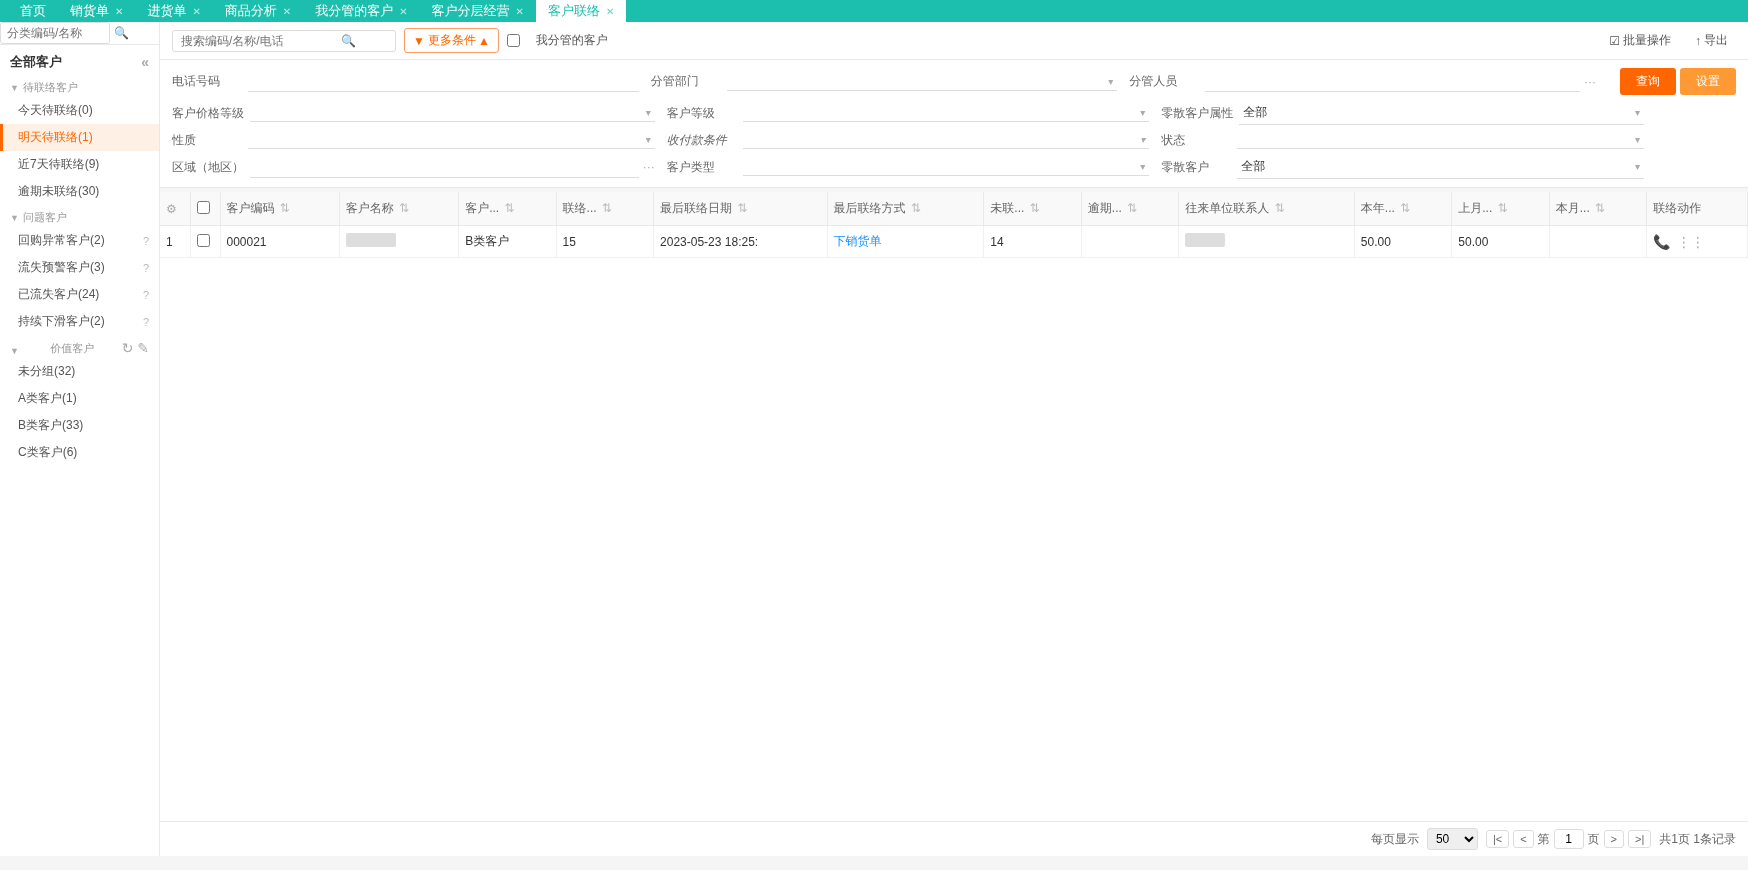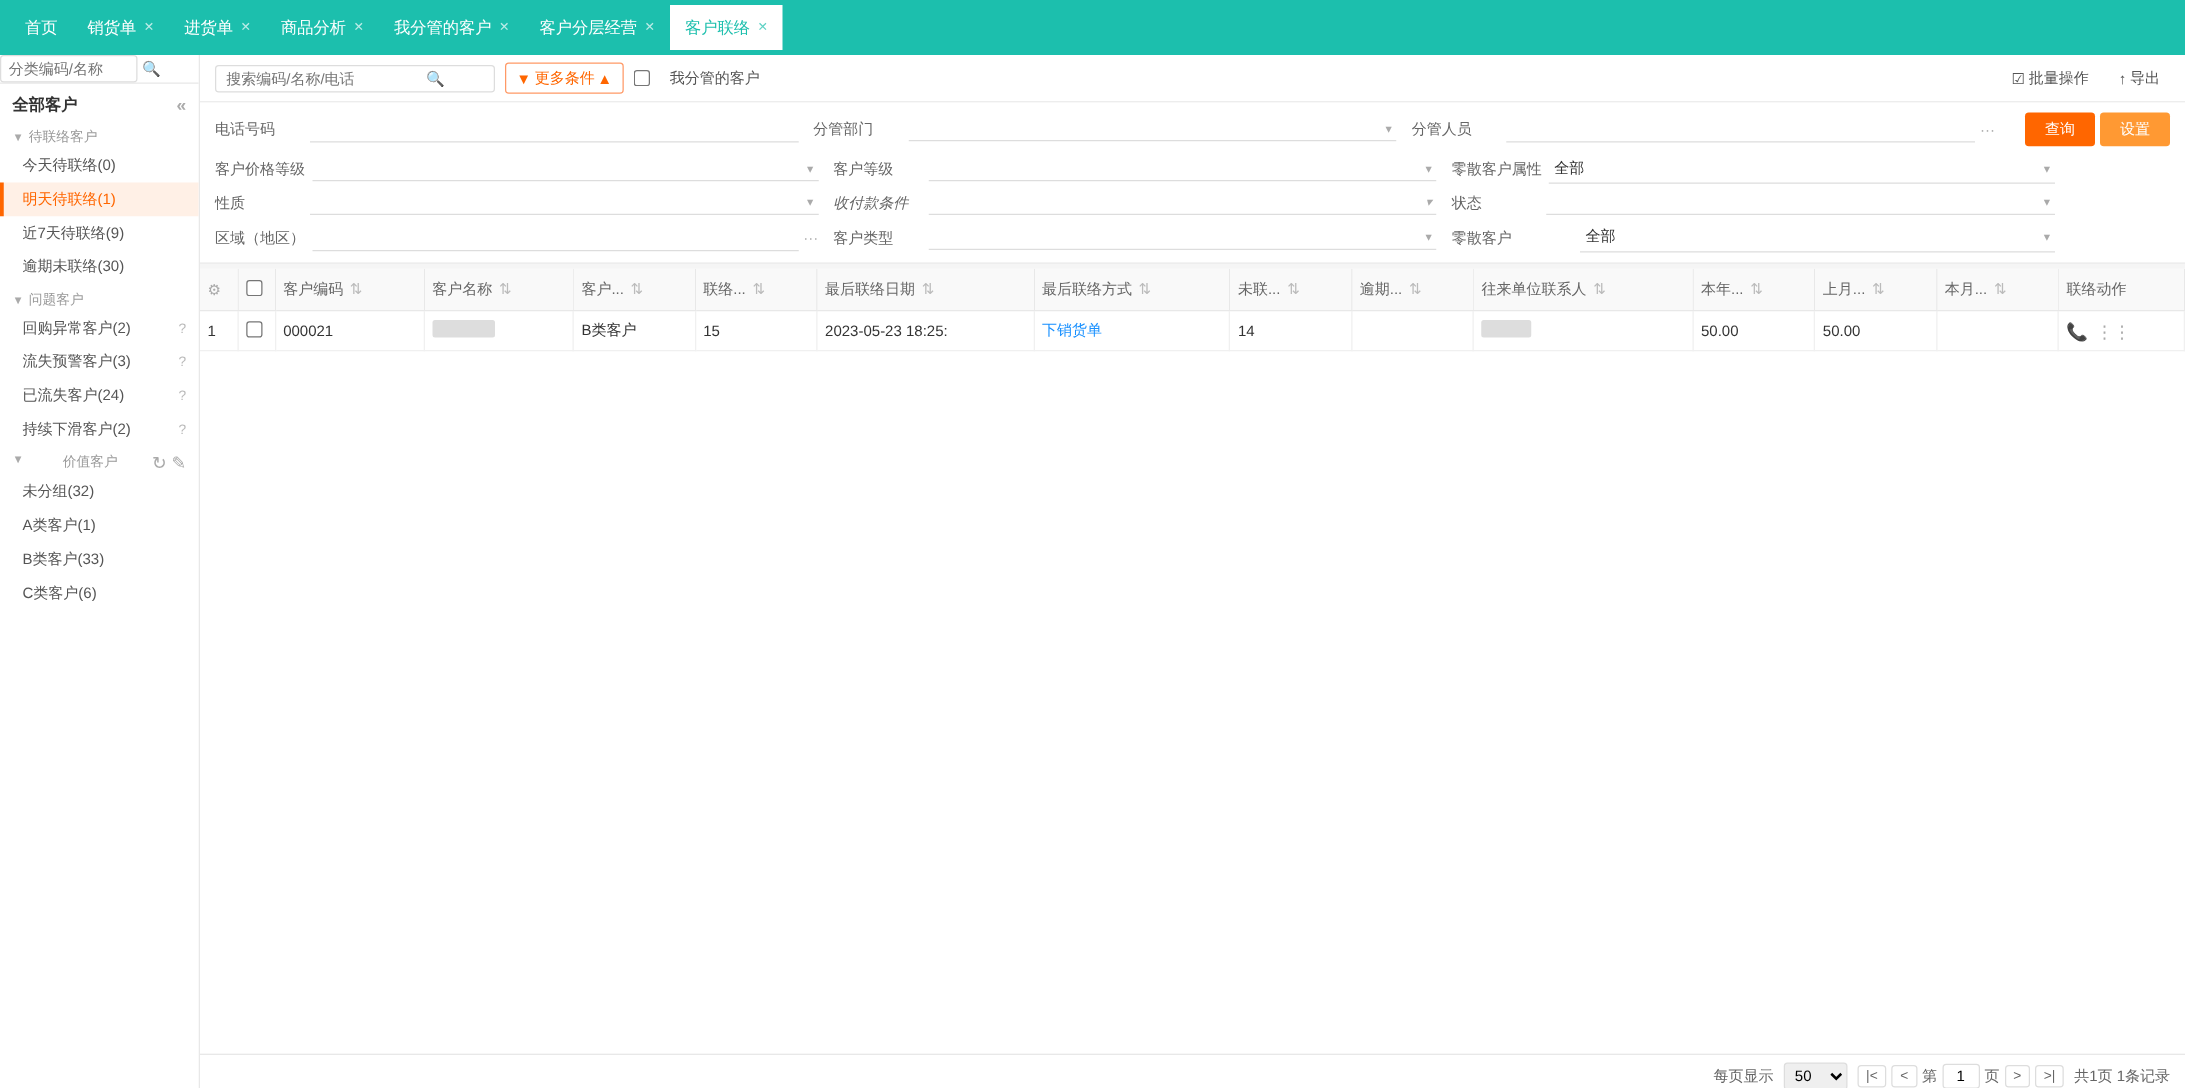--- a/index.html
+++ b/index.html
@@ -3,21 +3,21 @@
   <meta charset="utf-8">
   <style>
     * { box-sizing: border-box; margin: 0; padding: 0; }
     body { font-family: 'Microsoft YaHei', Arial, sans-serif; font-size: 12px; background: #f5f5f5; color: #333; }
 
     
     .top-nav {
       background: #1cbfad;
       display: flex;
       align-items: center;
-      height: 44px;
+      height: 22px;
       padding: 0 8px;
     }
     .top-nav .nav-item {
       color: #fff;
       padding: 0 12px;
       height: 36px;
       display: flex;
       align-items: center;
       cursor: pointer;
       font-size: 13px;
@@ -432,21 +432,21 @@
     </div>
     <div class="sidebar-item">
       <span>已流失客户(24)</span>
       <span class="help-icon">?</span>
     </div>
     <div class="sidebar-item">
       <span>持续下滑客户(2)</span>
       <span class="help-icon">?</span>
     </div>
 
-    <div class="sidebar-group-label" style="display:flex;align-items:flex-start;justify-content:space-between;padding-right:10px;">
+    <div class="sidebar-group-label" style="display:flex;align-items:flex-end;justify-content:space-between;padding-right:10px;">
       <span>价值客户</span>
       <span style="font-size:14px;cursor:pointer;color:#aaa;">↻ ✎</span>
     </div>
     <div class="sidebar-item">
       <span>未分组(32)</span>
     </div>
     <div class="sidebar-item">
       <span>A类客户(1)</span>
     </div>
     <div class="sidebar-item">
@@ -566,21 +566,21 @@
           <input class="field-input" type="text" style="">
           <span class="field-dots">···</span>
         </div>
         <div class="filter-field" style="flex:2;">
           <label>客户类型</label>
           <div class="field-select">
             <span></span>
             <span class="chevron">▾</span>
           </div>
         </div>
-        <div class="filter-field" style="flex:2;gap:27px;">
+        <div class="filter-field" style="flex:2;">
           <label>零散客户</label>
           <div class="field-select">
             <span>全部</span>
             <span class="chevron">▾</span>
           </div>
         </div>
         <div style="width:80px;"></div>
       </div>
     </div>
 

